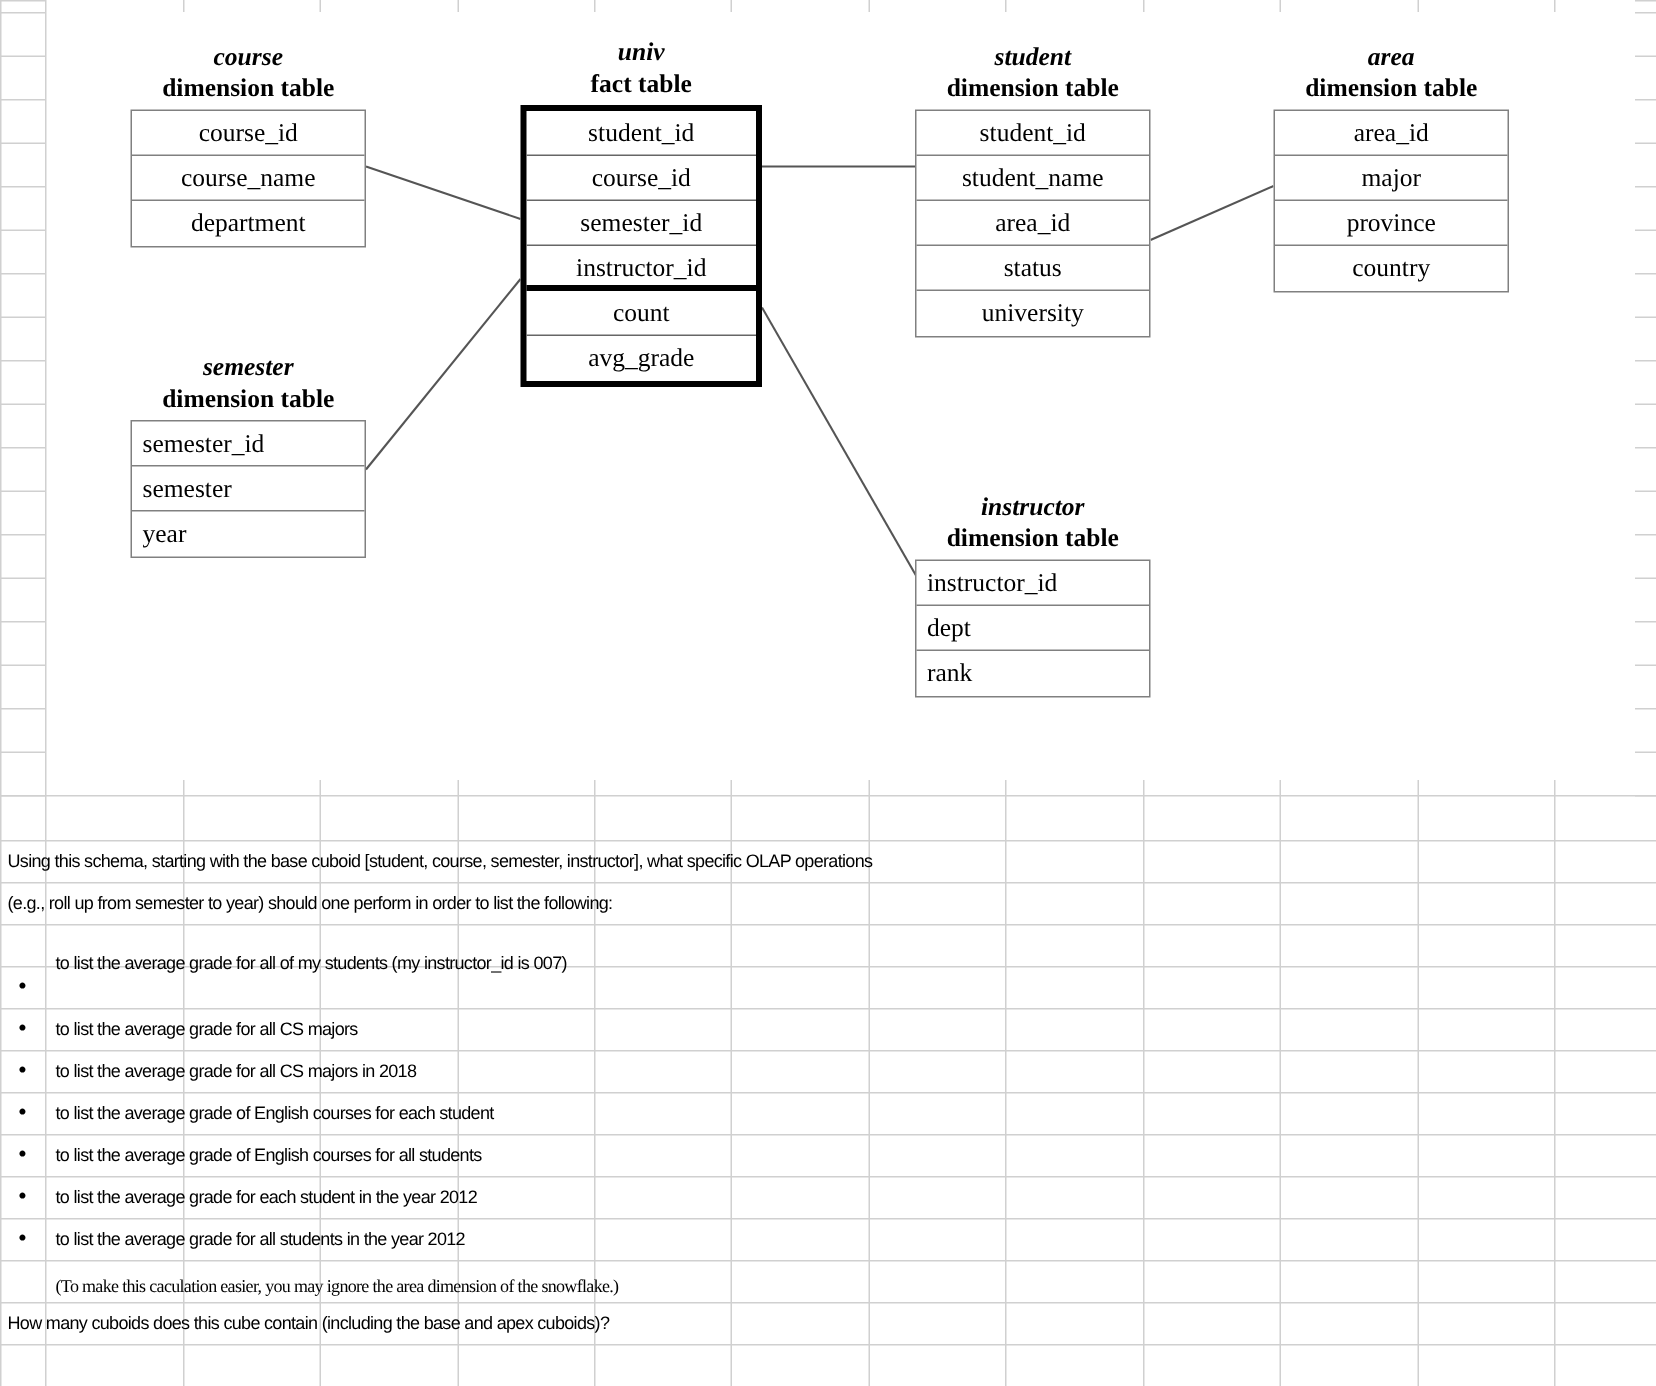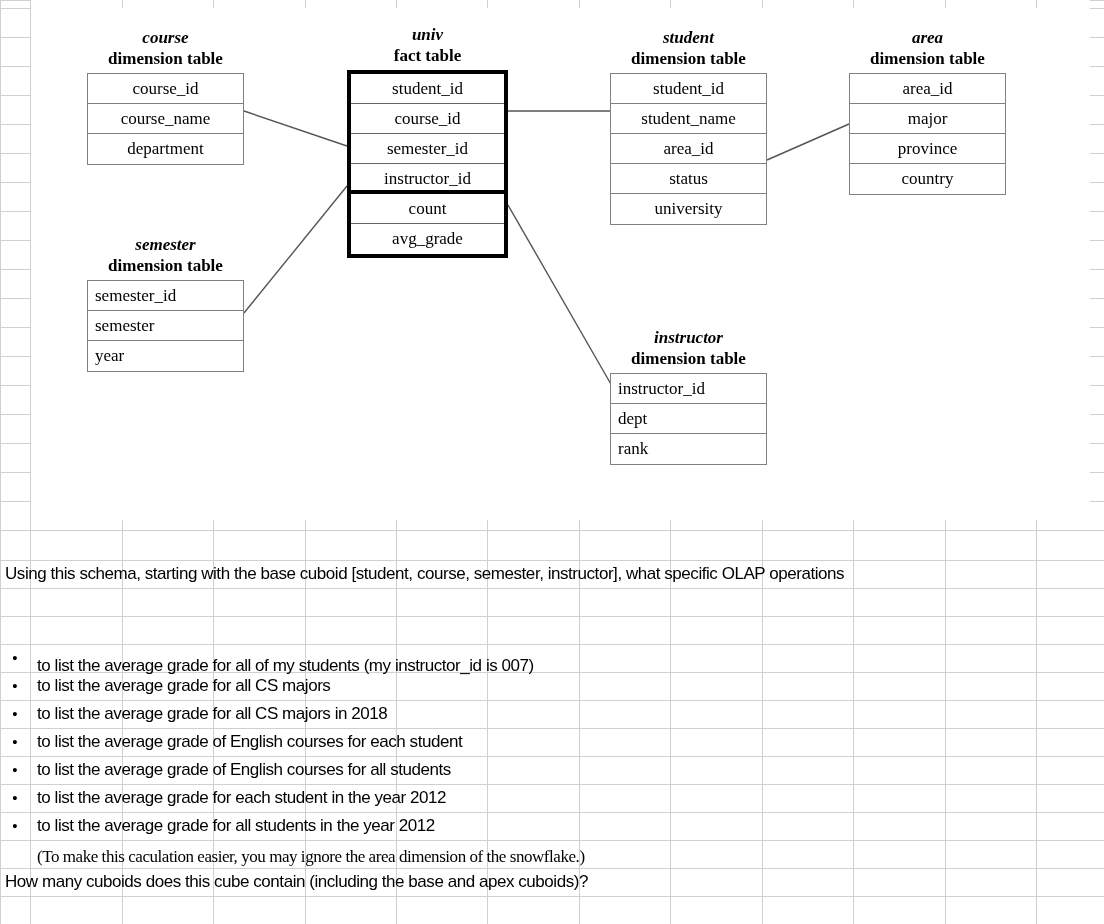--- a/index.html
+++ b/index.html
@@ -124,21 +124,21 @@
   .fact-row.sep-thick {
     border-bottom: 4px solid #000;
   }
   .fact-row.last { border-bottom: none; }
 
   
   .qtext {
     position: absolute;
     z-index: 4;
     font-family: "Liberation Sans", sans-serif;
-    font-size: 17px;
+    font-size: 12px;
     color: #000;
     line-height: 28px;
     white-space: nowrap;
     letter-spacing: -0.45px;
   }
   .bullet-dot {
     position: absolute;
     z-index: 4;
     font-family: "Liberation Sans", sans-serif;
     font-size: 15px;
@@ -311,24 +311,25 @@
         <div class="tbl-subtitle">dimension table</div>
         <div class="tbl-box">
           <div class="tbl-row align-left">instructor_id</div>
           <div class="tbl-row align-left">dept</div>
           <div class="tbl-row align-left">rank</div>
         </div>
       </div>
     </div>
 
   <div class="qtext" style="left:5px; top:560px;">Using this schema, starting with the base cuboid [student, course, semester, instructor], what specific OLAP operations</div>
+  <div class="qtext" style="left:5px; top:588px;">(e.g., roll up from semester to year) should one perform in order to list the following:</div>
 
   <div id="bullet-list">
       <div class="bullet-dot" style="left: 0px; top: 644px;">•</div>
-      <div class="qtext" style="left: 37px; top: 652px;">to list the average grade for all of my students (my instructor_id is 007)</div>
+      <div class="qtext" style="left: 37px; top: 628px;">to list the average grade for all of my students (my instructor_id is 007)</div>
       <div class="bullet-dot" style="left: 0px; top: 672px;">•</div>
       <div class="qtext" style="left: 37px; top: 672px;">to list the average grade for all CS majors</div>
       <div class="bullet-dot" style="left: 0px; top: 700px;">•</div>
       <div class="qtext" style="left: 37px; top: 700px;">to list the average grade for all CS majors in 2018</div>
       <div class="bullet-dot" style="left: 0px; top: 728px;">•</div>
       <div class="qtext" style="left: 37px; top: 728px;">to list the average grade of English courses for each student</div>
       <div class="bullet-dot" style="left: 0px; top: 756px;">•</div>
       <div class="qtext" style="left: 37px; top: 756px;">to list the average grade of English courses for all students</div>
       <div class="bullet-dot" style="left: 0px; top: 784px;">•</div>
       <div class="qtext" style="left: 37px; top: 784px;">to list the average grade for each student in the year 2012</div>

